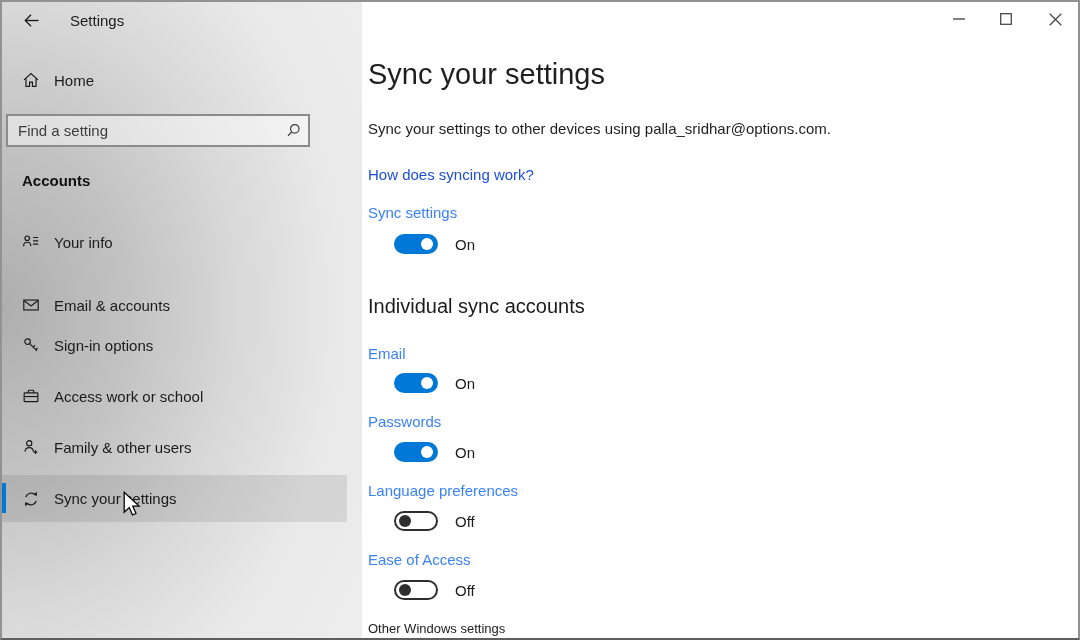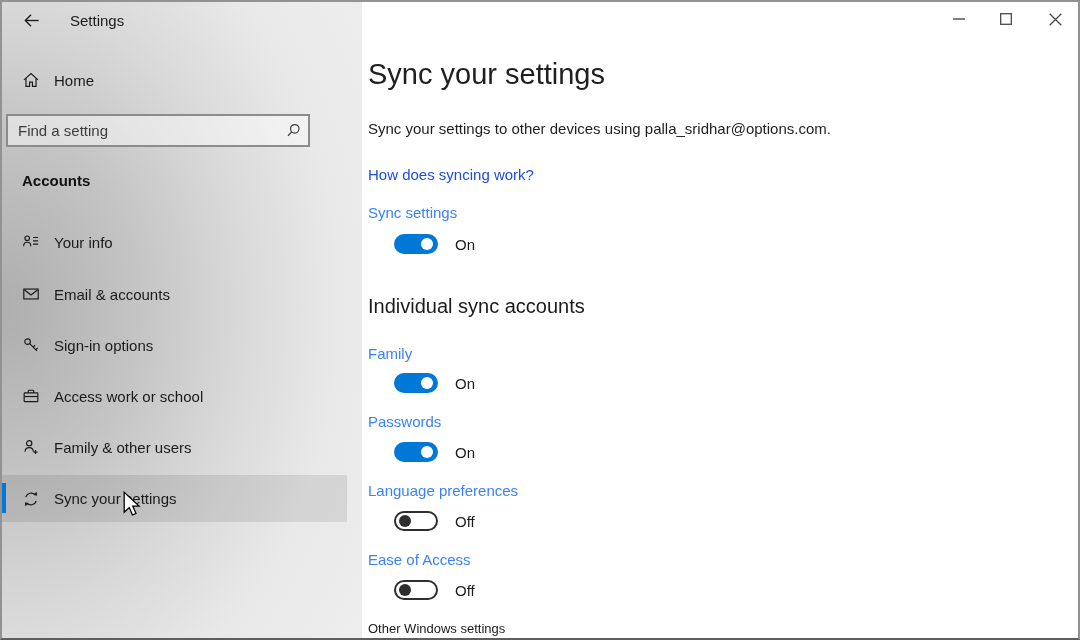--- a/index.html
+++ b/index.html
@@ -123,21 +123,21 @@
       <span class="icon">
         <svg width="18" height="18" viewBox="0 0 20 20" fill="none" stroke="#1b1b1b" stroke-width="1.3">
           <circle cx="5.8" cy="5.8" r="2.5"></circle>
           <path d="M1.8 14.6 c0-2.7 1.8-4.3 4-4.3 s4 1.6 4 4.3"></path>
           <path d="M12.3 5 h5.6 M12.3 8.7 h5.6 M12.3 12.4 h5.6"></path>
         </svg>
       </span>
       <span class="label">Your info</span>
     </div>
 
-    <div class="nav-item" style="top:269px">
+    <div class="nav-item" style="top:280px">
       <span class="icon">
         <svg width="18" height="18" viewBox="0 0 20 20" fill="none" stroke="#1b1b1b" stroke-width="1.3">
           <rect x="2" y="4.5" width="16" height="11"></rect>
           <path d="M2.5 5.2 L10 11.2 L17.5 5.2"></path>
         </svg>
       </span>
       <span class="label">Email &amp; accounts</span>
     </div>
 
     <div class="nav-item" style="top:320px">
@@ -193,21 +193,21 @@
     <a class="help-link">How does syncing work?</a>
 
     <div class="setting-label lbl-master">Sync settings</div>
     <div class="toggle-row tr-master">
       <div class="toggle on"></div>
       <span class="state-text">On</span>
     </div>
 
     <h2 class="section-title">Individual sync accounts</h2>
 
-    <div class="setting-label lbl-0">Family</div>
+    <div class="setting-label lbl-0">Email</div>
     <div class="toggle-row tr-0">
       <div class="toggle on"></div>
       <span class="state-text">On</span>
     </div>
 
     <div class="setting-label lbl-1">Passwords</div>
     <div class="toggle-row tr-1">
       <div class="toggle on"></div>
       <span class="state-text">On</span>
     </div>

